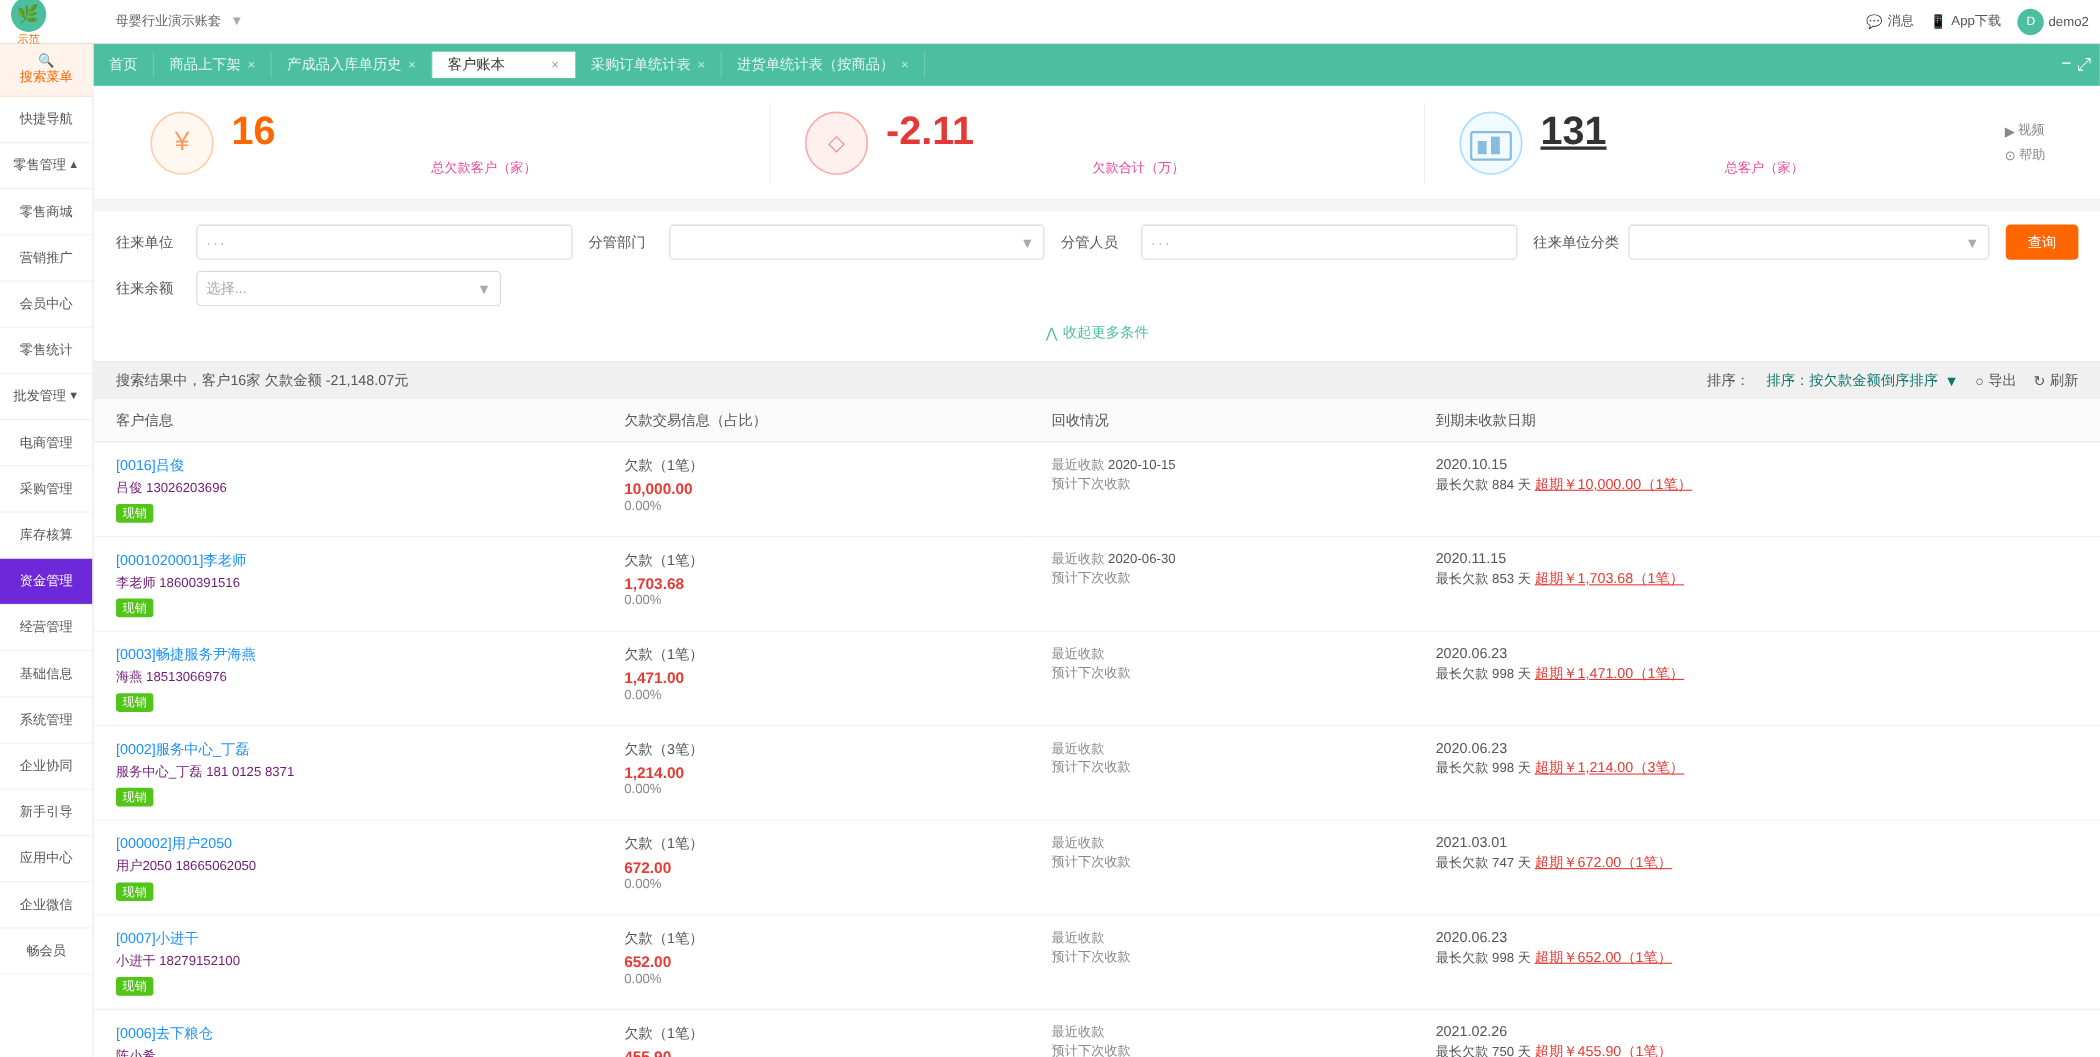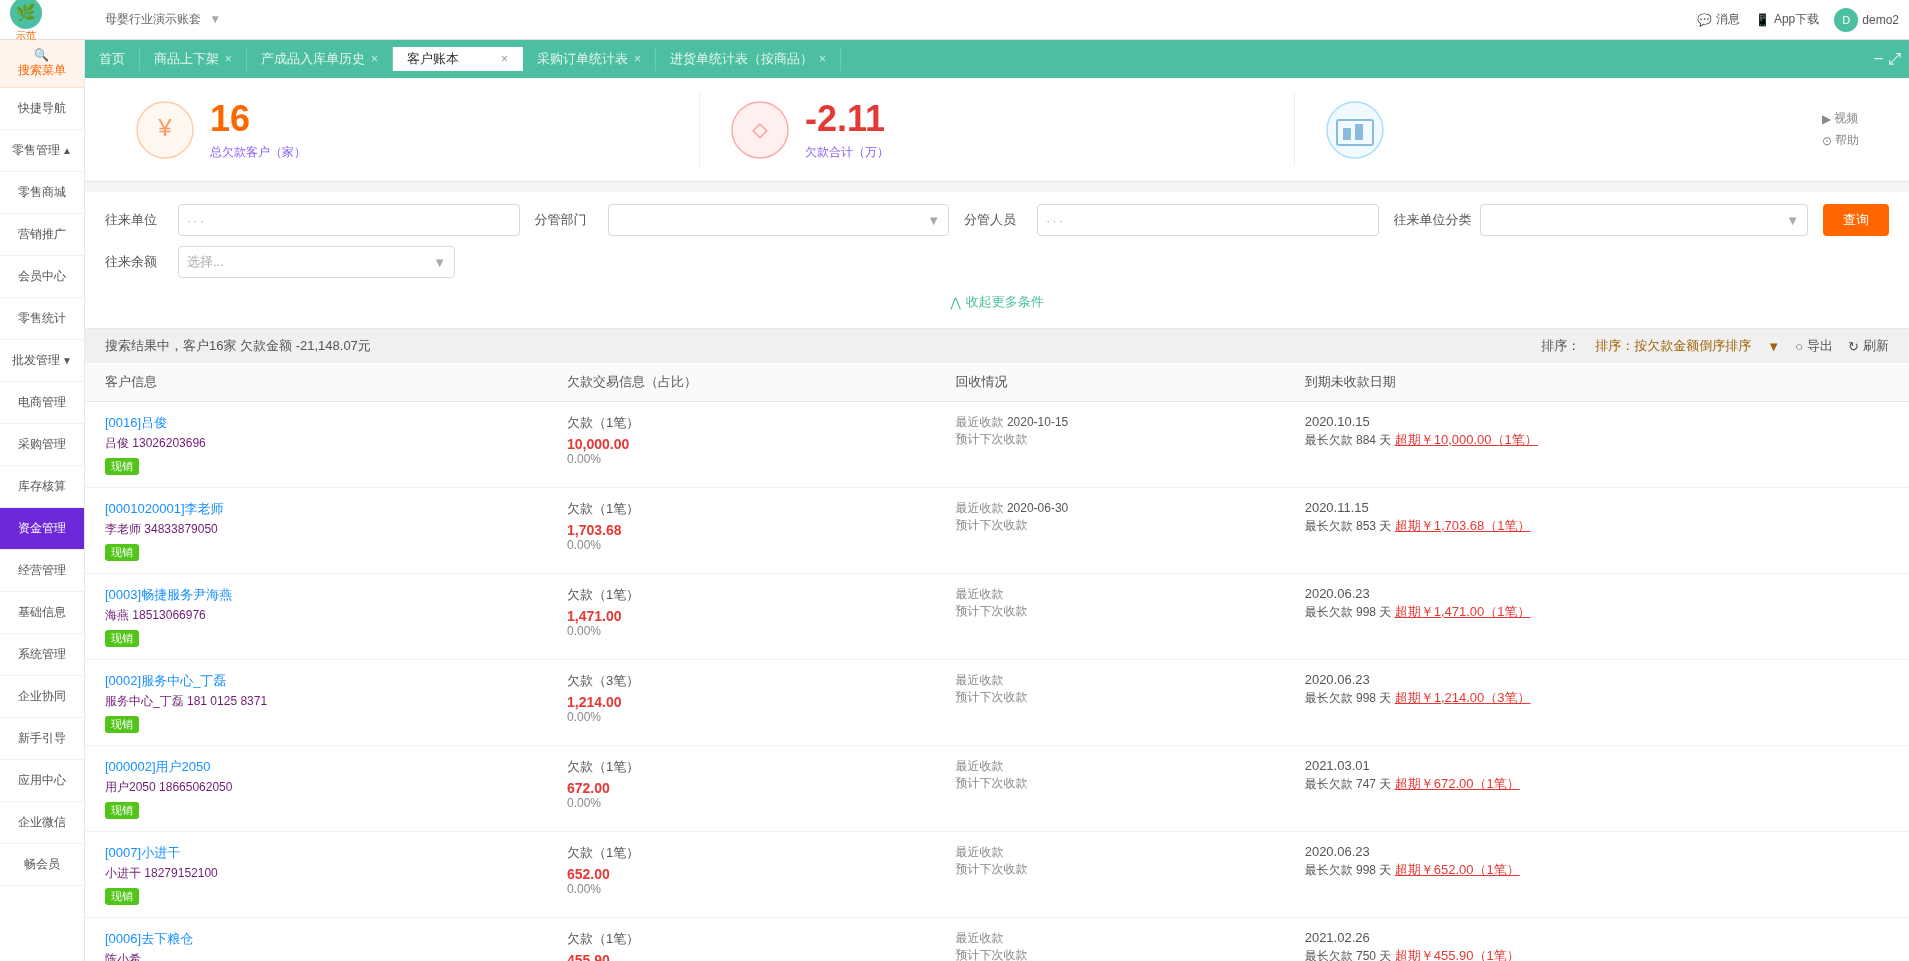--- a/index.html
+++ b/index.html
@@ -41,40 +41,40 @@
     
     .stats-row { display: flex; background: #fff; padding: 15px 20px; gap: 0; border-bottom: 1px solid #e8e8e8; flex-shrink: 0; }
     .stat-card { display: flex; align-items: center; gap: 15px; flex: 1; border-right: 1px solid #eee; padding: 5px 30px; }
     .stat-card:last-child { border-right: none; }
     .stat-icon { width: 60px; height: 60px; display: flex; align-items: center; justify-content: center; }
     .stat-icon svg { width: 60px; height: 60px; }
     .stat-info { flex: 1; }
     .stat-value { font-size: 36px; font-weight: bold; }
     .stat-value.red { color: #e53935; }
     .stat-value.orange { color: #ff6600; }
-    .stat-label { font-size: 12px; color: #8b5cf6; margin-top: 4px; }
+    .stat-label { font-size: 12px; color: #ec4899; margin-top: 4px; text-align: center; }
     .stat-card-right { text-align: right; margin-left: auto; display: flex; flex-direction: column; gap: 5px; }
     .stat-action-btn { font-size: 12px; color: #888; display: flex; align-items: center; gap: 3px; }
 
     
     .filter-section { background: #fff; padding: 12px 20px; border-bottom: 1px solid #e8e8e8; margin-top: 10px; }
     .filter-row { display: flex; align-items: center; gap: 15px; margin-bottom: 10px; }
     .filter-item { display: flex; align-items: center; gap: 8px; flex: 1; }
     .filter-label { font-size: 13px; color: #555; white-space: nowrap; min-width: 65px; }
     .filter-input { flex: 1; border: 1px solid #d9d9d9; border-radius: 4px; padding: 5px 8px; font-size: 13px; display: flex; align-items: center; justify-content: space-between; cursor: pointer; height: 32px; }
     .filter-input-dots { color: #aaa; letter-spacing: 2px; }
     .select-arrow { color: #aaa; }
     .query-btn { background: #ff6600; color: #fff; border: none; border-radius: 4px; padding: 6px 20px; font-size: 13px; cursor: pointer; height: 32px; white-space: nowrap; }
     .collapse-btn { display: flex; align-items: center; justify-content: center; gap: 5px; color: #4CBFA0; font-size: 13px; cursor: pointer; padding: 5px 0; }
 
     
     .results-bar { background: #f0f0f0; padding: 8px 20px; display: flex; align-items: center; justify-content: space-between; font-size: 13px; color: #555; }
     .results-actions { display: flex; align-items: center; gap: 15px; }
     .sort-label { color: #555; }
-    .sort-select { display: flex; align-items: center; gap: 16px; color: #a16207; cursor: pointer; }
+    .sort-select { display: flex; align-items: center; gap: 6px; color: #0f766e; cursor: pointer; }
     .action-link { display: flex; align-items: center; gap: 4px; color: #555; cursor: pointer; }
 
     
     .data-table { background: #fff; width: 100%; border-collapse: collapse; }
     .table-header { background: #fafafa; border-bottom: 1px solid #e8e8e8; }
     .table-header th { padding: 10px 20px; text-align: left; font-size: 13px; color: #555; font-weight: normal; }
     .table-row td { padding: 12px 20px; border-bottom: 1px solid #f0f0f0; vertical-align: top; }
     .customer-name { color: #1890ff; font-size: 13px; cursor: pointer; text-decoration: none; }
     .customer-phone { font-size: 12px; color: #701a75; margin-top: 3px; }
     .badge-xian { display: inline-block; background: #52c41a; color: #fff; font-size: 11px; padding: 1px 6px; border-radius: 3px; margin-top: 6px; text-align: center; }
@@ -256,20 +256,24 @@
           </div>
           <div class="stat-card">
             <div class="stat-icon">
               <svg viewBox="0 0 60 60" xmlns="http://www.w3.org/2000/svg">
                 <circle cx="30" cy="30" r="28" fill="#f0faff" stroke="#aaddff" stroke-width="1.5"></circle>
                 <rect x="12" y="20" width="36" height="25" rx="2" fill="none" stroke="#88bbdd" stroke-width="2"></rect>
                 <rect x="18" y="28" width="8" height="12" fill="#88bbdd"></rect>
                 <rect x="30" y="24" width="8" height="16" fill="#88bbdd"></rect>
               </svg>
             </div>
+            <div class="stat-info">
+              <div class="stat-value" style="color:#333;text-decoration:underline;">131</div>
+              <div class="stat-label">总客户（家）</div>
+            </div>
             <div class="stat-card-right">
               <div class="stat-action-btn">
                 <span>▶</span>
                 <span>视频</span>
               </div>
               <div class="stat-action-btn">
                 <span>⊙</span>
                 <span>帮助</span>
               </div>
             </div>
@@ -371,21 +375,21 @@
     <td>
       <div class="overdue-days">2020.10.15</div>
       <div style="font-size:12px;color:#555;margin-top:2px;">最长欠款 884 天  
         <a href="#" class="overdue-link">超期￥10,000.00（1笔）</a>
       </div>
     </td>
   </tr>
               <tr class="table-row">
     <td>
       <a href="#" class="customer-name">[0001020001]李老师</a>
-      <div class="customer-phone">李老师 34833879050</div>
+      <div class="customer-phone">李老师 18600391516</div>
       <span class="badge-xian">现销</span>
     </td>
     <td>
       <div class="debt-count">欠款（1笔）</div>
       <div class="debt-amount">1,703.68</div>
       <div class="debt-percent">0.00%</div>
     </td>
     <td>
       <div class="recover-item">
         <span>最近收款</span>

